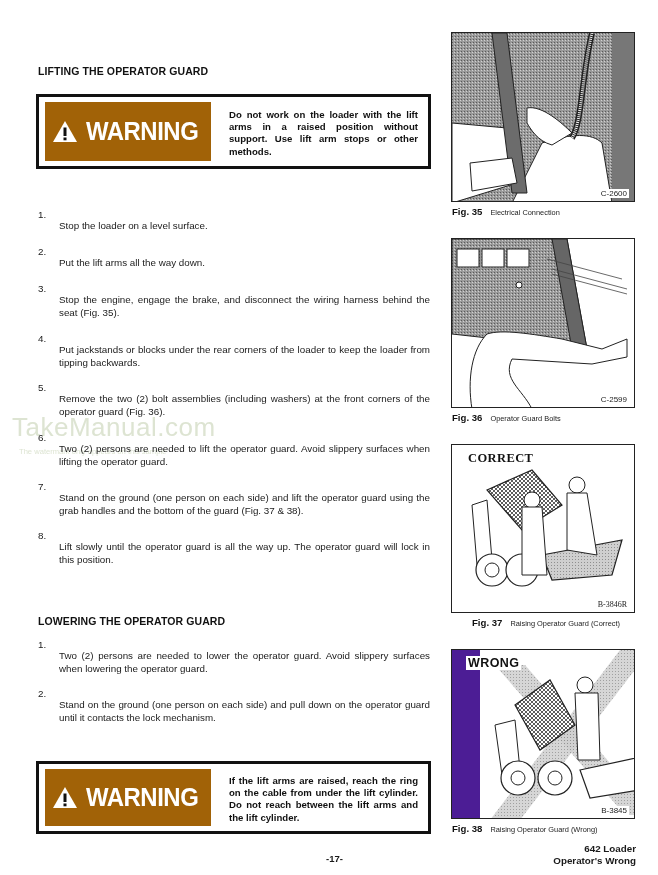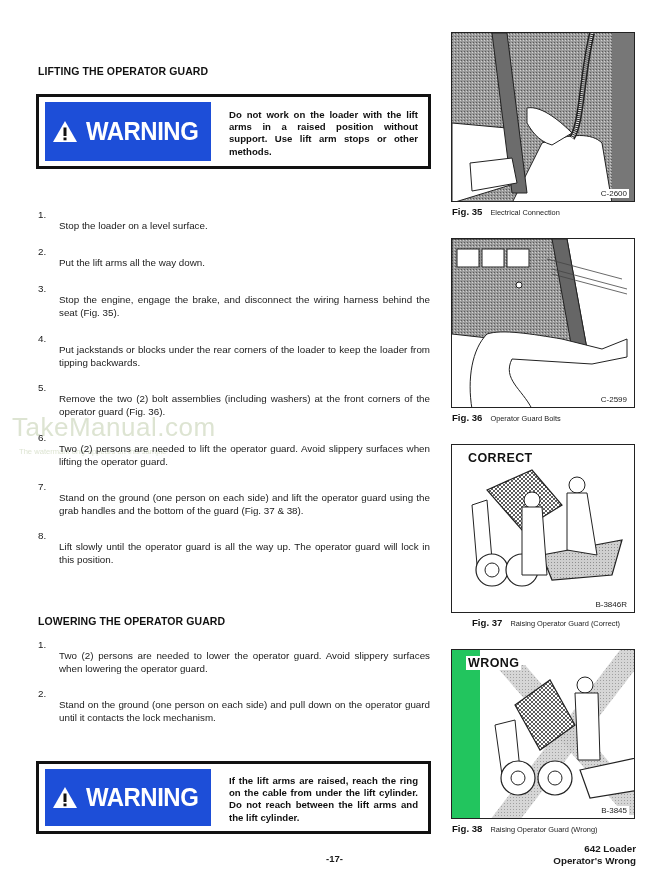--- a/index.html
+++ b/index.html
@@ -11,42 +11,42 @@
   .abs { position: absolute; }
   .heading {
     font-weight: bold; font-size: 10.5px; letter-spacing: 0.1px; color: #111;
   }
   .warn-box {
     position: absolute; border: 3px solid #111; background: #fff;
     box-sizing: border-box;
   }
   .warn-panel {
     position: absolute; left: 6px; top: 5px; width: 166px; bottom: 5px;
-    background: #1d4ed8; display: flex; align-items: center; justify-content: center;
+    background: #a16207; display: flex; align-items: center; justify-content: center;
   }
   .warn-word {
     color: #fff; font-weight: bold; font-size: 26px; letter-spacing: -0.5px;
     font-family: "Liberation Sans", "DejaVu Sans", sans-serif;
     transform: scaleX(0.92);
   }
   .warn-tri { width: 26px; height: 23px; margin-right: 3px; }
   .warn-text {
     position: absolute; left: 190px; right: 10px;
     font-weight: bold; font-size: 9.6px; line-height: 12.2px; text-align: justify;
     color: #111;
   }
   .step {
     position: absolute; left: 38px; width: 392px; font-size: 9.8px; line-height: 13px;
     color: #1a1a1a;
   }
   .step .num { position: absolute; left: 0; top: 0; }
   .step .txt { display: block; margin-left: 21px; text-align: justify; margin-top: 11px; }
   .fig {
     position: absolute; left: 451px; width: 184px; border: 1.5px solid #222;
-    box-sizing: border-box; background: #22c55e; overflow: hidden;
+    box-sizing: border-box; background: #4c1d95; overflow: hidden;
   }
   .fig-code {
     position: absolute; right: 5px; bottom: 3px; font-size: 8px; color: #222;
     background: #fff; padding: 0 2px;
   }
   .fig-caption {
     position: absolute; left: 452px; font-size: 7.4px; color: #222; white-space: nowrap;
   }
   .fig-caption .fnum { font-weight: bold; font-size: 9.6px; margin-right: 8px; color: #111; }
   .fig-label {
@@ -190,21 +190,21 @@
     <path d="M100,0 L115,0 L135,110 L120,110 Z" fill="#666" stroke="#222"></path>
     <path d="M95,20 L170,40 M100,30 L175,50 M100,35 L175,55" stroke="#444" stroke-width="0.8"></path>
     <path d="M35,95 C50,90 80,95 110,100 L150,110 L175,100 L175,118 L140,125 L60,120 C50,140 70,150 80,170 L20,170 C15,140 20,110 35,95 Z" fill="#fff" stroke="#222"></path>
   </svg>
   <span class="fig-code">C-2599</span>
 </div>
 <div class="fig-caption" style="top:412px;">
   <span class="fnum">Fig. 36</span><span>Operator Guard Bolts</span>
 </div>
 
-<div class="fig" style="top:444px; height:169px;">
+<div class="fig" style="top:444px; height:169px;font-family:Liberation Serif, serif;">
   <svg width="184" height="169" viewBox="0 0 184 169">
     <rect width="184" height="169" fill="#fff"></rect>
     <path d="M35,45 L80,25 L110,60 L70,85 Z" fill="url(#grid)" stroke="#222" stroke-width="1.2"></path>
     <path d="M20,60 L35,55 L40,115 L25,120 Z" fill="#fff" stroke="#222"></path>
     <circle cx="40" cy="125" r="16" fill="#fff" stroke="#222" stroke-width="1.2"></circle>
     <circle cx="40" cy="125" r="7" fill="none" stroke="#222"></circle>
     <circle cx="70" cy="125" r="16" fill="#fff" stroke="#222" stroke-width="1.2"></circle>
     <path d="M90,110 L170,95 L160,130 L100,135 Z" fill="url(#lightdots)" stroke="#222" stroke-width="1.2"></path>
     <circle cx="80" cy="55" r="8" fill="#fff" stroke="#222"></circle>
     <path d="M70,62 L90,62 L95,130 L70,130 Z" fill="#fff" stroke="#222"></path>

